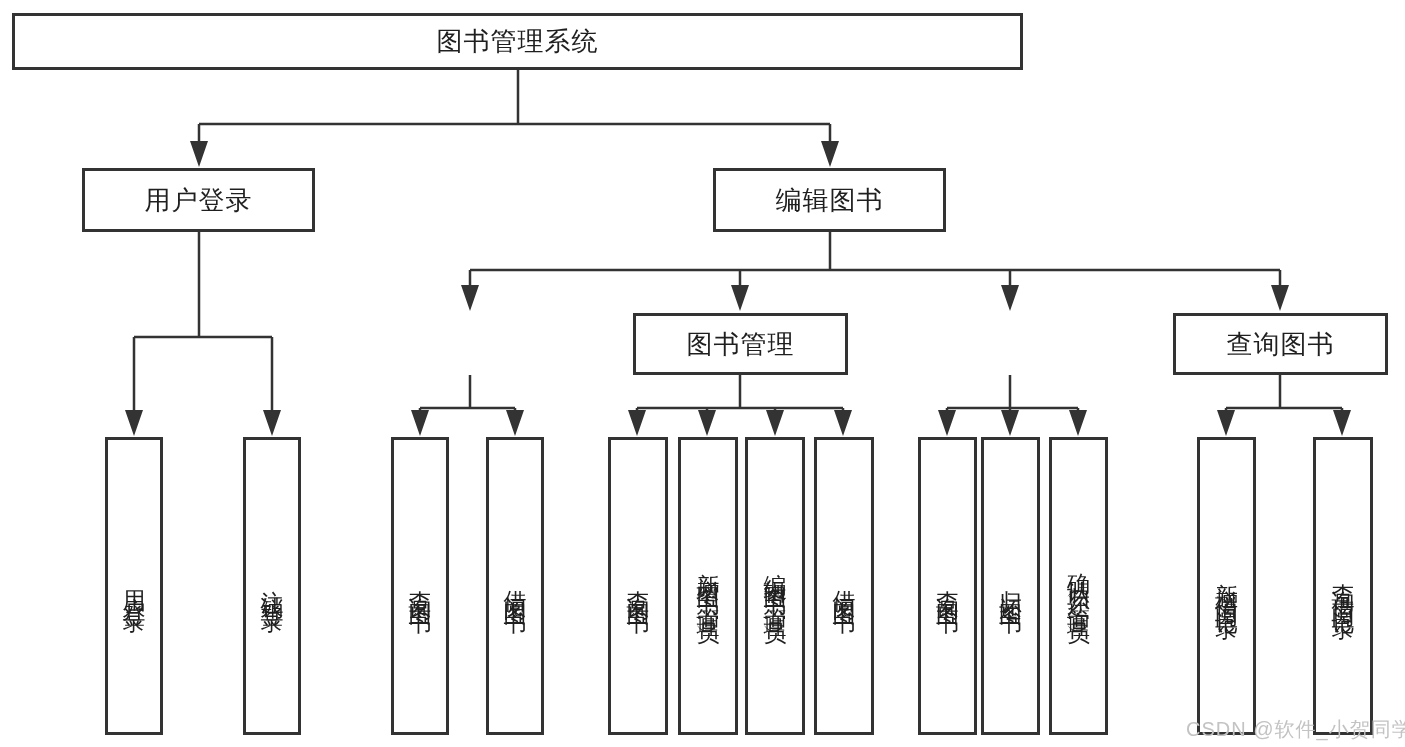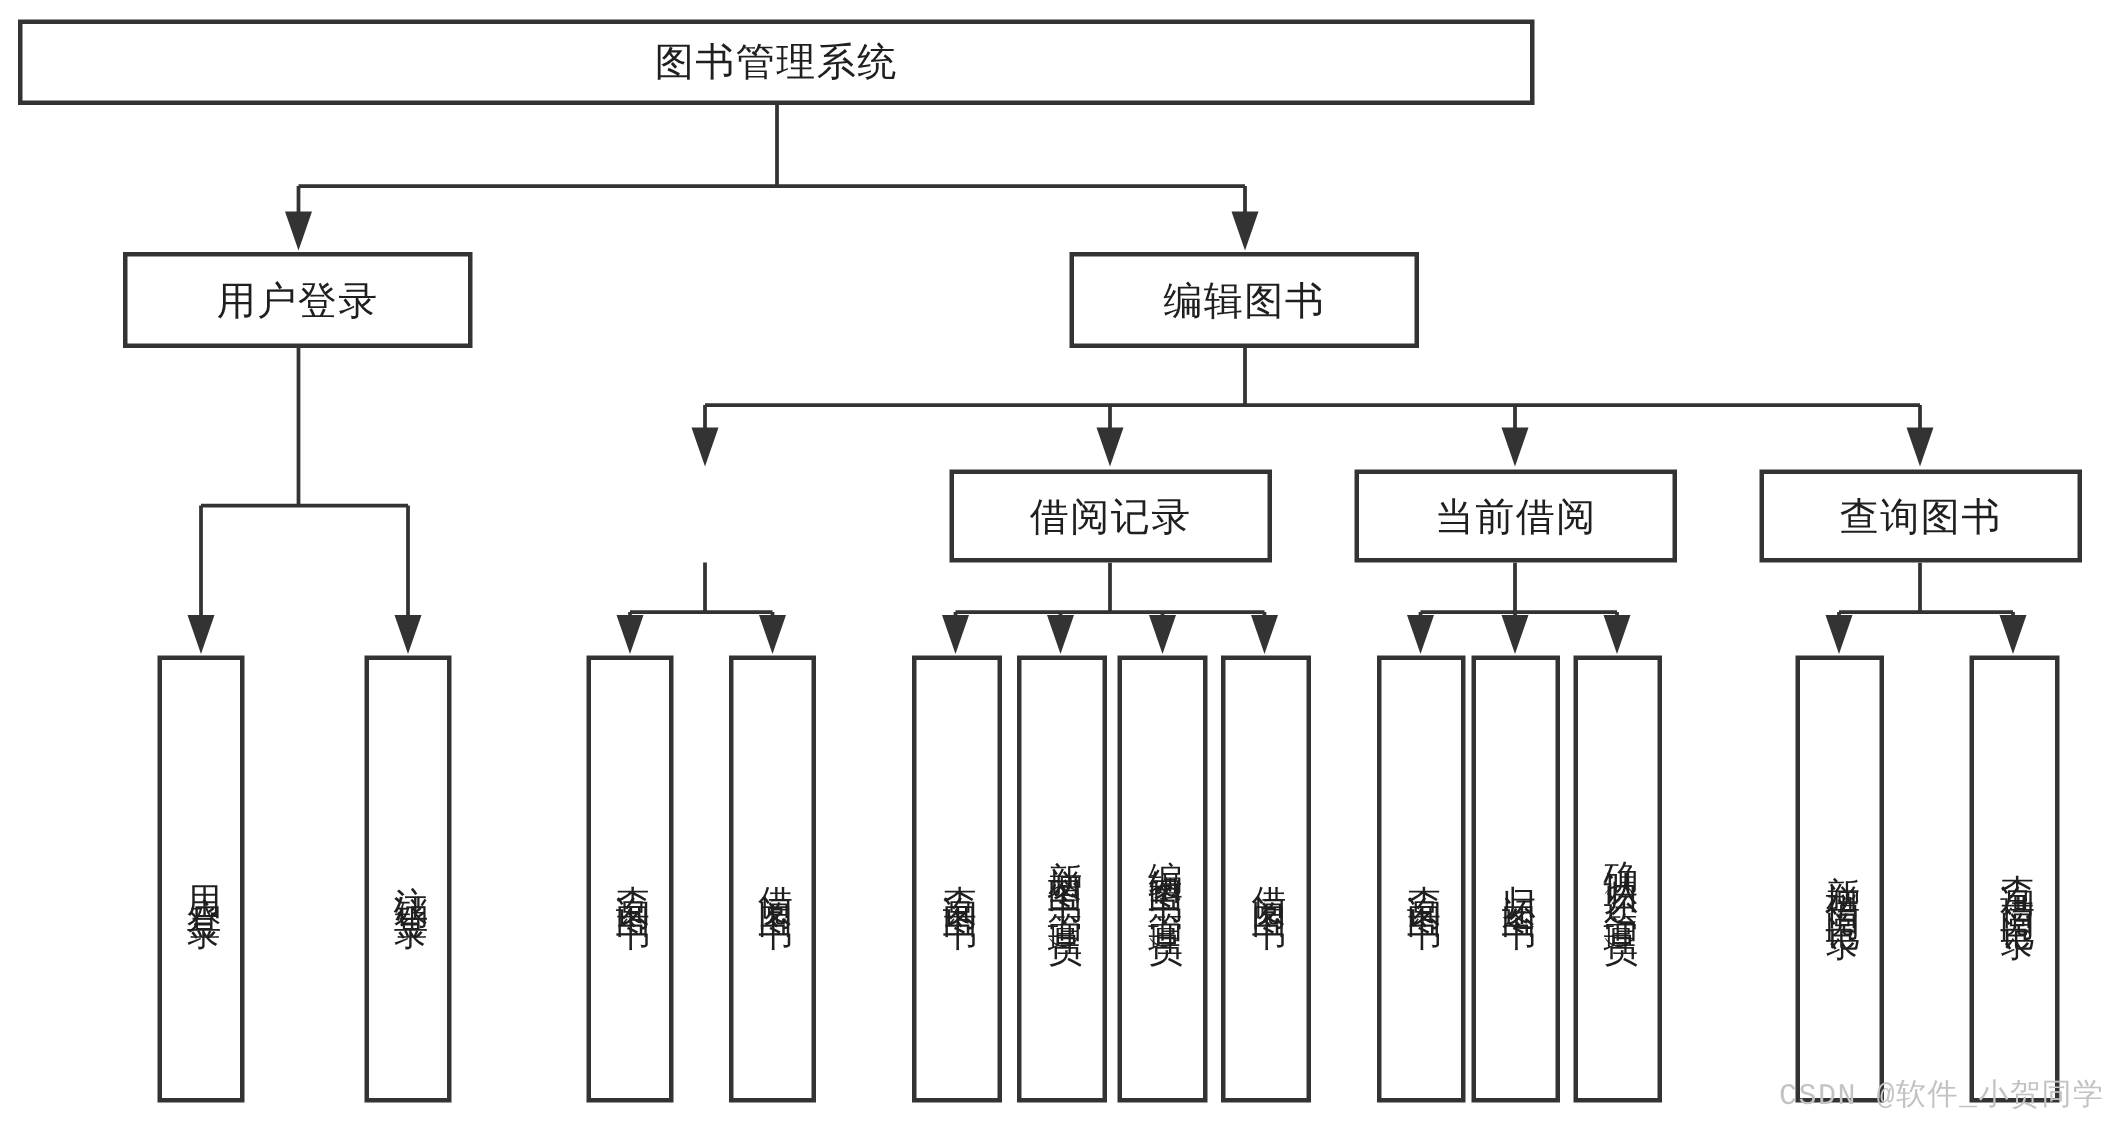--- a/index.html
+++ b/index.html
@@ -8,21 +8,21 @@
     --text:#1f1f1f;
     --watermark:#c3c3c3;
     --background:#ffffff;
   }
   html,body{margin:0;padding:0;background:var(--background);}
   #canvas{
     position:relative;
     width:1405px;height:747px;
     background:var(--background);
     overflow:hidden;
-    font-family:Liberation Mono, monospace;
+    font-family:Liberation Sans, sans-serif;
   }
   #connectors{position:absolute;left:0;top:0;width:1405px;height:747px;pointer-events:none;}
   #connectors .wire{stroke:var(--line);stroke-width:2.5;fill:none;}
   #connectors .head{fill:var(--line);stroke:none;}
   .box{
     position:absolute;box-sizing:border-box;
     border:3px solid var(--box-border);
     background:#fff;
     display:flex;align-items:center;justify-content:center;
     z-index:2;
@@ -74,24 +74,21 @@
   </div>
 
   <div class="box h" style="left:82px;top:168px;width:233px;height:64px">
     <span>用户登录</span>
   </div>
   <div class="box h" style="left:713px;top:168px;width:233px;height:64px">
     <span>编辑图书</span>
   </div>
 
   <div class="box h" style="left:633px;top:313px;width:215px;height:62px">
-    <span>借阅记录</span>
-  </div>
-  <div class="box h" style="left:903px;top:313px;width:215px;height:62px">
-    <span>当前借阅</span>
+    <span>图书管理</span>
   </div>
   <div class="box h" style="left:1173px;top:313px;width:215px;height:62px">
     <span>查询图书</span>
   </div>
 
   <div class="box leaf" style="left:105px;top:437px;width:58px;height:298px">
     <span>用户登录</span>
   </div>
   <div class="box leaf" style="left:243px;top:437px;width:58px;height:298px">
     <span>注销登录</span>

